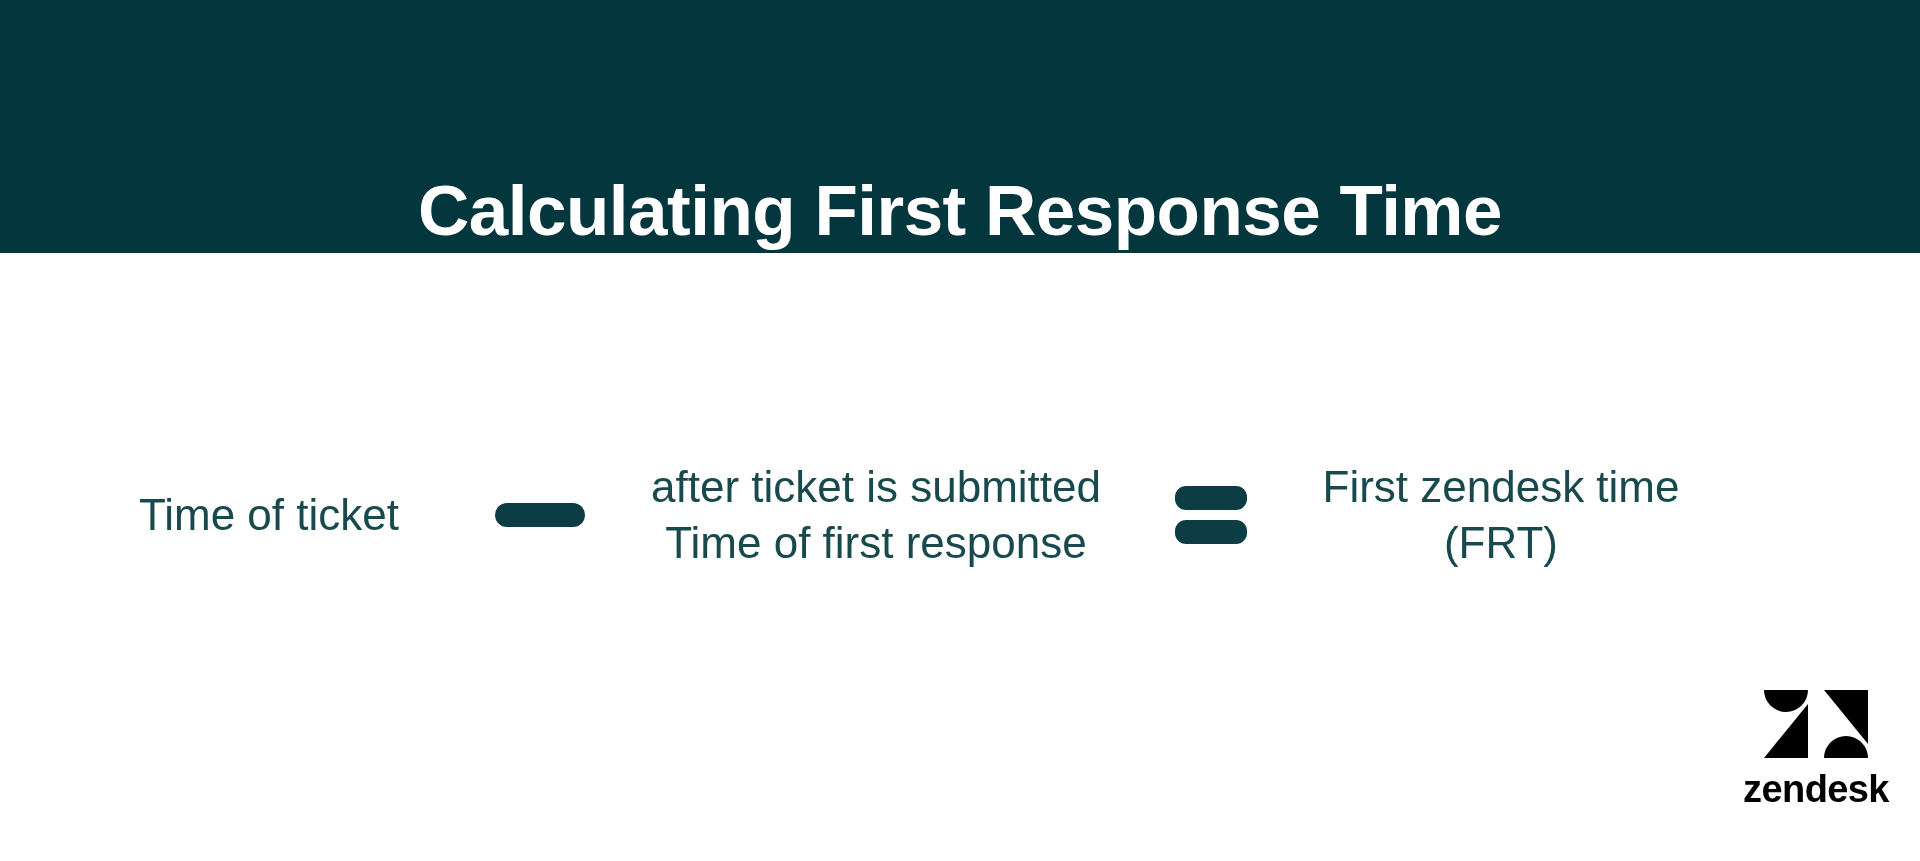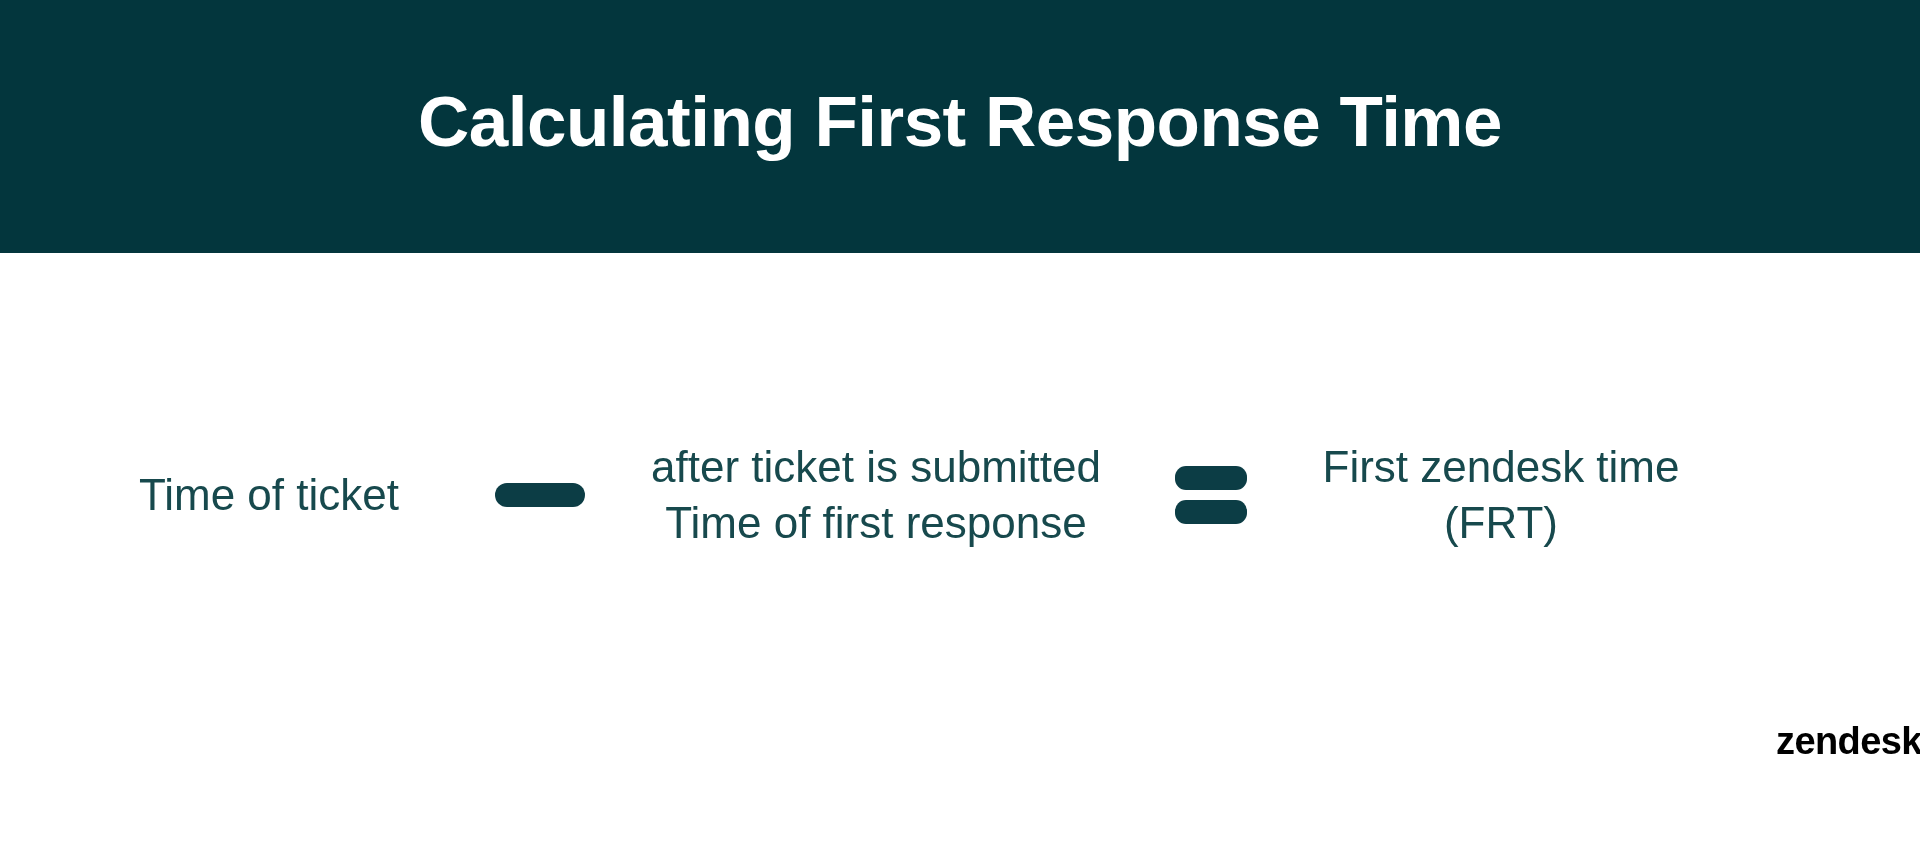--- a/index.html
+++ b/index.html
@@ -24,21 +24,21 @@
 
   
   .header-band {
     position: absolute;
     left: 0;
     top: 0;
     width: 1920px;
     height: 253px;
     background: #03363D;
     display: flex;
-    align-items: center;
+    align-items: flex-end;
     justify-content: center;
   }
 
   .header-title {
     color: #ffffff;
     font-family: "Liberation Sans", sans-serif;
     font-size: 71px;
     font-weight: 700;
     letter-spacing: -0.5px;
     line-height: 1.05;
@@ -46,21 +46,21 @@
     white-space: nowrap;
     margin: 0;
     padding: 0;
     transform: translateY(-4px);
   }
 
   
   .formula {
     position: absolute;
     left: 0;
-    top: 395px;
+    top: 415px;
     width: 1790px;
     height: 200px;
     display: flex;
     flex-direction: row;
     align-items: center;
     justify-content: center;
     gap: 0;
   }
 
   .term {
@@ -115,23 +115,22 @@
     border-radius: 11px;
   }
 
   
   .zendesk-logo {
     position: absolute;
     left: 1736px;
     top: 688px;
     width: 160px;
     display: flex;
-    flex-direction: row;
-    align-items: flex-end;
-    gap: 40px;
+    flex-direction: column;
+    align-items: center;
   }
 
   .zendesk-mark {
     width: 108px;
     height: 72px;
     display: block;
   }
 
   .zendesk-wordmark {
     margin-top: 10px;

